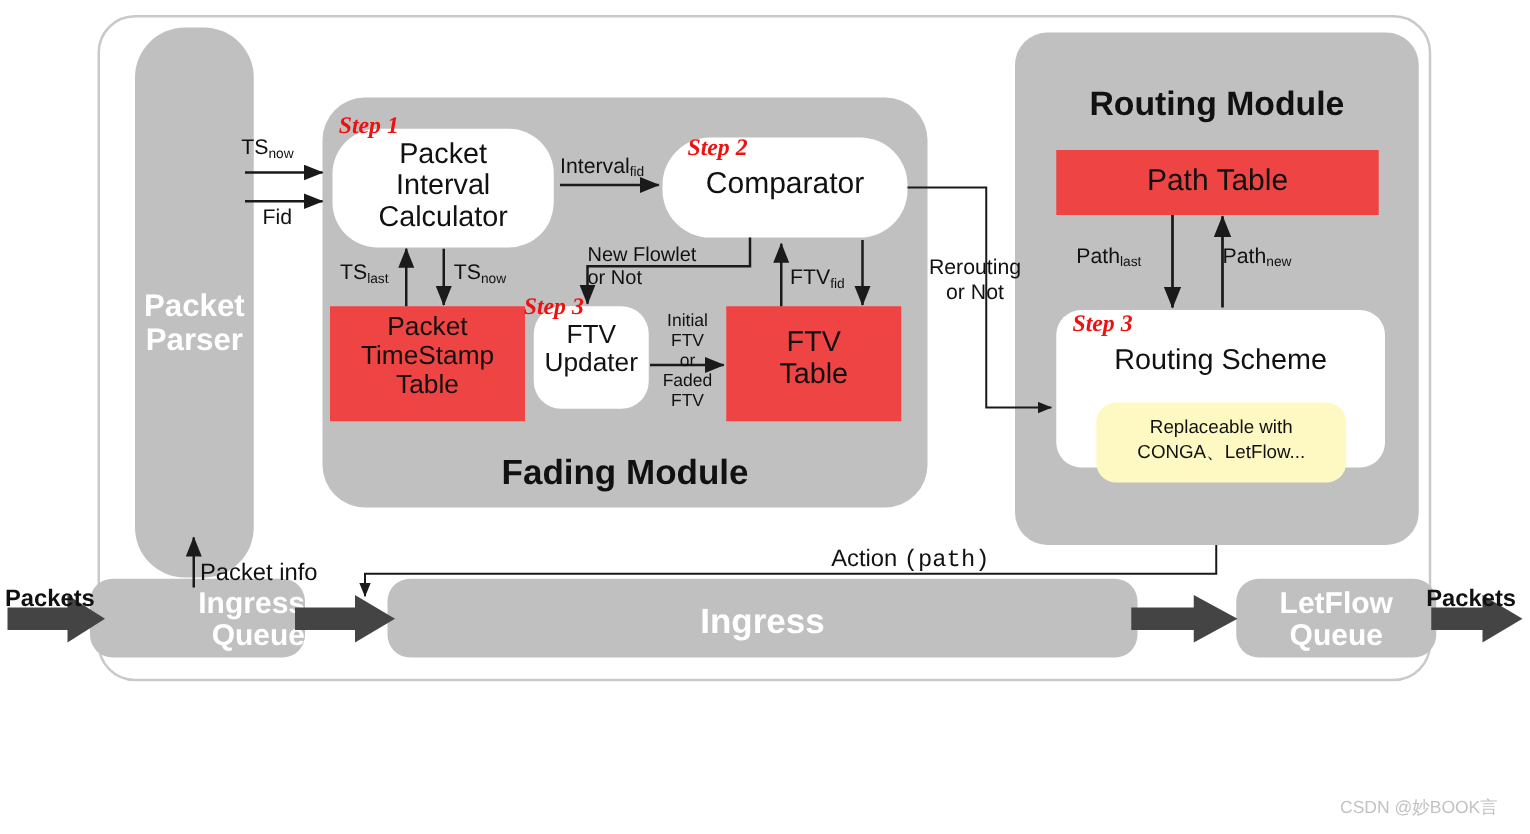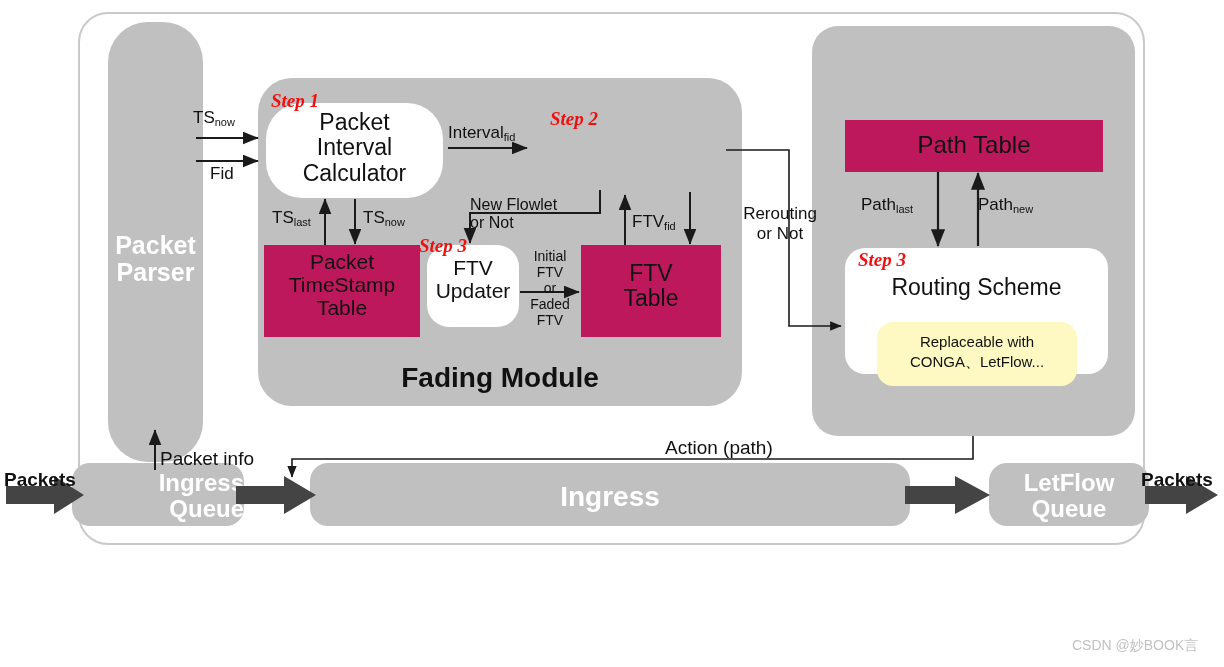--- a/index.html
+++ b/index.html
@@ -91,21 +91,21 @@
     font-weight: 700;
     color: #111;
   }
 
   
   .white-pill {
     background: #ffffff;
     border-radius: 36px;
   }
   .white-rect {
-    background: #be185d;
+    background: #ef4444;
   }
   .inner-label {
     color: #111;
     text-align: center;
     line-height: 1.1;
   }
 
   #packet-interval-calculator {
     left: 266px; top: 103px;
     width: 177px; height: 95px;
@@ -251,21 +251,21 @@
   #lbl-tslast     { left: 272px; top: 208px; }
   #lbl-tsnow-down { left: 363px; top: 208px; }
   #lbl-newflowlet { left: 470px; top: 196px; width: 128px; text-align: left; }
   #lbl-ftvfid     { left: 632px; top: 212px; }
   #lbl-initialftv { left: 523px; top: 248px; width: 54px; text-align: center; }
   #lbl-rerouting  { left: 731px; top: 204px; width: 98px; text-align: center; }
   #lbl-pathlast   { left: 861px; top: 195px; }
   #lbl-pathnew    { left: 978px; top: 195px; }
   #lbl-packetinfo { left: 160px; top: 448px; }
   #lbl-action     { left: 665px; top: 437px; }
-  #lbl-action .mono { font-family: Liberation Sans, sans-serif; text-align: right; }
+  #lbl-action .mono { font-family: Liberation Mono, monospace; text-align: right; }
   #lbl-packets-in  { left: 4px;  top: 469px; font-weight: 700; font-size: 19px; }
   #lbl-packets-out { left: 1141px; top: 469px; font-weight: 700; font-size: 19px; }
 
   
   #wires {
     left: 0; top: 0;
     width: 1224px; height: 667px;
     pointer-events: none;
   }
 
@@ -301,38 +301,42 @@
 
   <div id="fading-module" class="abs grey-block"></div>
   <div id="fading-module-title" class="abs">Fading Module</div>
 
   <div id="packet-interval-calculator" class="abs white-pill">
     <div class="inner-label" style="white-space:pre-line;">Packet
 Interval
 Calculator</div>
   </div>
 
+  <div id="comparator" class="abs white-pill">
+    <div class="inner-label">Comparator</div>
+  </div>
 
   <div id="packet-timestamp-table" class="abs white-rect">
     <div class="inner-label" style="white-space:pre-line;">Packet
 TimeStamp
 Table</div>
   </div>
 
   <div id="ftv-updater" class="abs white-pill">
     <div class="inner-label" style="white-space:pre-line;">FTV
 Updater</div>
   </div>
 
   <div id="ftv-table" class="abs white-rect">
     <div class="inner-label" style="white-space:pre-line;">FTV
 Table</div>
   </div>
 
   <div id="routing-module" class="abs grey-block"></div>
+  <div id="routing-module-title" class="abs">Routing Module</div>
 
   <div id="path-table" class="abs white-rect">
     <div class="inner-label">Path Table</div>
   </div>
 
   <div id="routing-scheme" class="abs white-pill">
     <div id="routing-scheme-title">Routing Scheme</div>
     <div id="replaceable-box">
       <div class="inner-label" style="white-space:pre-line;">Replaceable with
 CONGA、LetFlow...</div>

